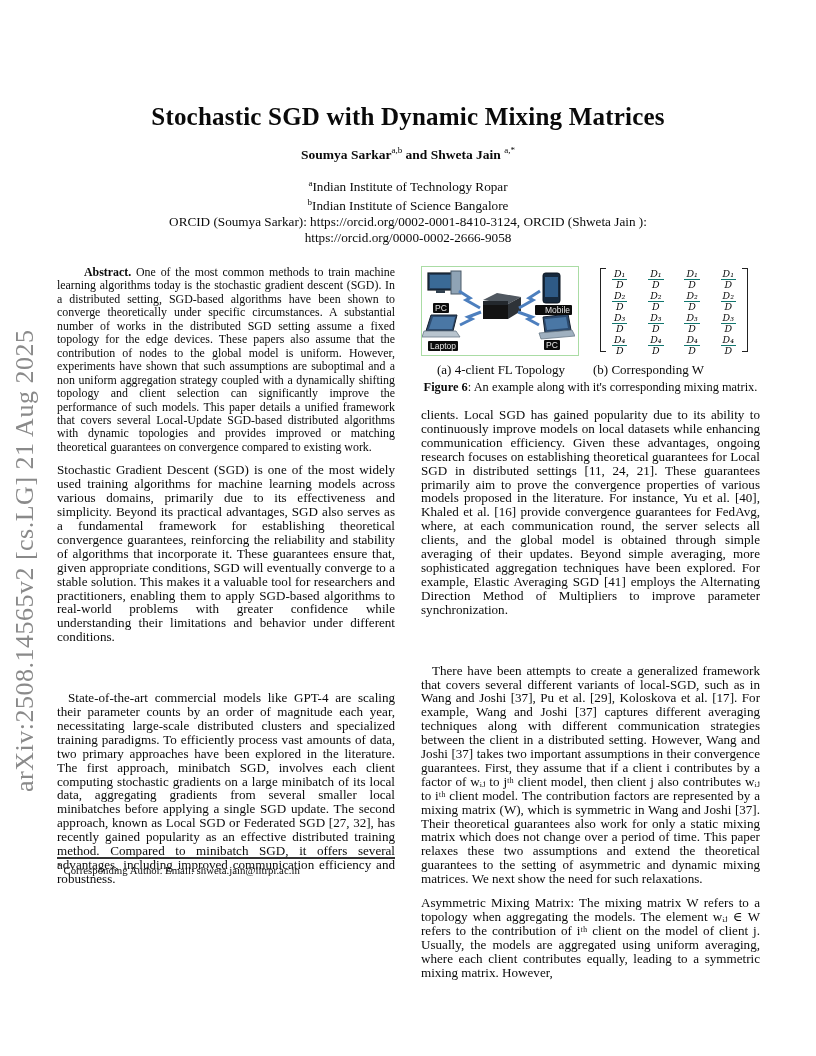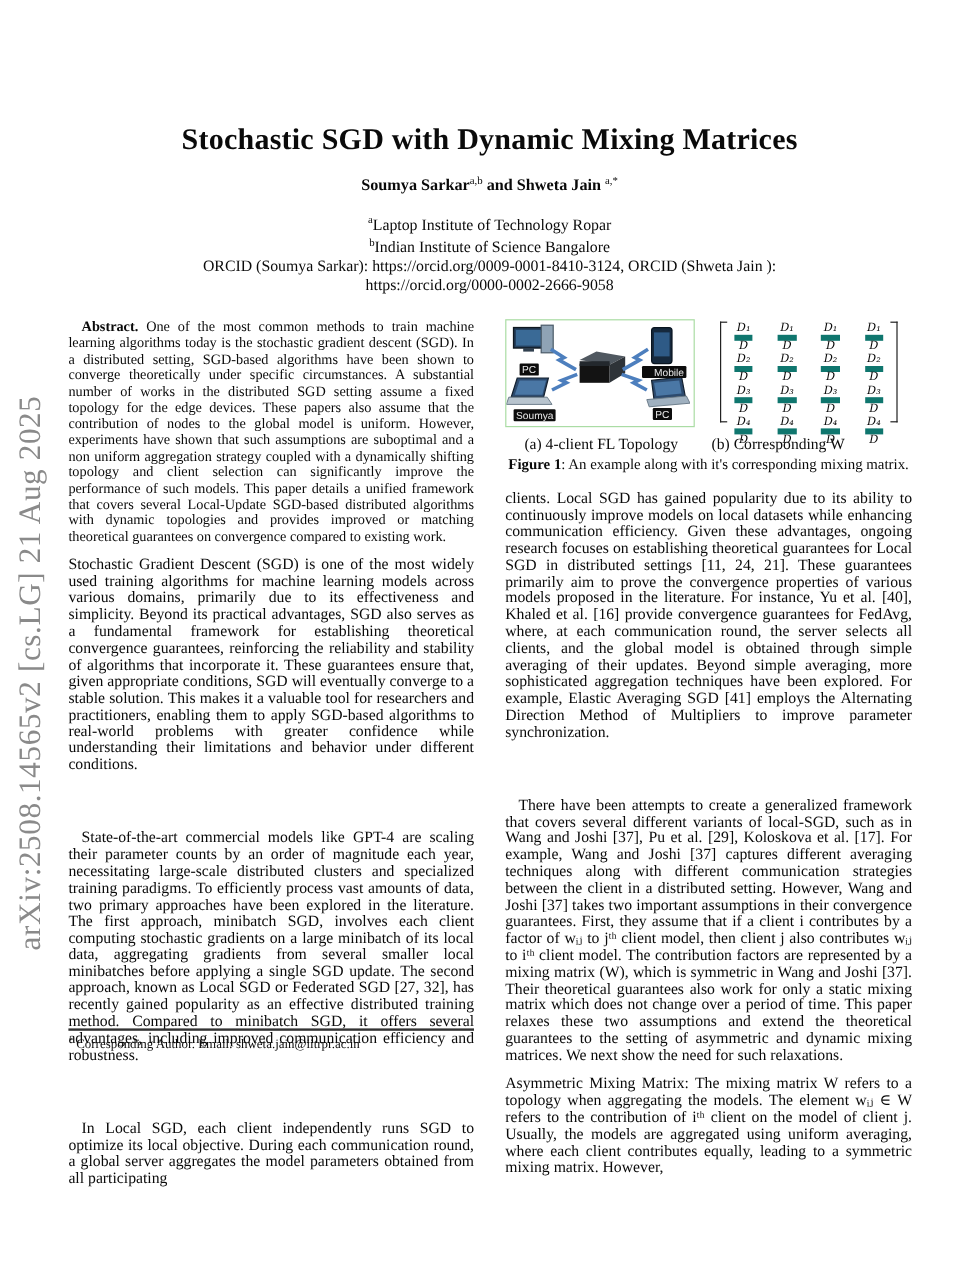--- a/index.html
+++ b/index.html
@@ -20,21 +20,21 @@
   .authors{position:absolute;top:145px;left:0;width:100%;text-align:center;
     font-size:13.5px;font-weight:bold;}
   .authors sup{font-size:9px;font-weight:normal;}
   .affils{position:absolute;top:176px;left:0;width:100%;text-align:center;
     font-size:13.2px;line-height:15.8px;}
   .affils sup{font-size:9px;}
   
   .col-left{position:absolute;left:57px;top:266px;width:338px;}
   .col-right{position:absolute;left:421px;top:266px;width:339px;}
   .abstract{font-size:11.9px;line-height:13.45px;text-align:justify;text-indent:11px;}
-  .abstract .ab-label{font-weight:bold;}
+  .abstract .ab-label{font-weight:bold;margin-left:16px;}
   .sec-heading{margin-top:17px;font-size:16.5px;font-weight:bold;}
   .sec-heading .sec-num{margin-right:18px;}
   .body-par{font-size:13.1px;line-height:13.9px;text-align:justify;margin:0;}
   .first-par{margin-top:9px;}
   .indent{text-indent:11px;margin-top:47px;}
   .gap-top{margin-top:10px;}
   .lead-bold{font-weight:normal;}
   
   .footnote-block{position:absolute;left:57px;top:857px;width:338px;}
   .footnote-rule{height:2px;background:#333;width:338px;}
@@ -46,21 +46,21 @@
     border:1.5px solid #aadca4;background:#fff;}
   .dev-label{position:absolute;background:#0c0c0c;color:#e8e8e8;
     font-family:"Liberation Sans","DejaVu Sans",sans-serif;
     font-size:8.5px;line-height:10px;padding:0 2px;border-radius:1px;}
   .matrix-wrap{position:absolute;left:187px;top:2px;width:132px;height:84px;}
   .matrix-grid{position:absolute;left:0;top:0;right:0;bottom:0;
     display:flex;flex-direction:column;justify-content:space-between;padding:1px 4px;}
   .mrow{display:flex;justify-content:space-between;}
   .frac{display:inline-block;text-align:center;font-style:italic;
     font-family:"DejaVu Serif","Liberation Serif",serif;font-size:9.5px;line-height:1.1;}
-  .frac .num{display:block;border-bottom:5px solid #0f766e;padding:0 2px;}
+  .frac .num{display:block;border-bottom:1px solid #0f766e;padding:0 2px;}
   .frac .den{display:block;}
   .bracket{position:absolute;top:0;bottom:0;width:5px;
     border-top:1.4px solid #222;border-bottom:1.4px solid #222;}
   .bracket.bl{left:-8px;border-left:1.4px solid #222;}
   .bracket.br{right:-8px;border-right:1.4px solid #222;}
   .panel-captions{position:absolute;top:96px;left:0;width:339px;font-size:13px;}
   .panel-a-cap{position:absolute;left:0;width:160px;text-align:center;}
   .panel-b-cap{position:absolute;left:172px;width:160px;}
   .fig-caption{position:absolute;top:114px;left:0;width:339px;
     font-size:12.4px;text-align:center;}
@@ -72,33 +72,32 @@
 
 <div class="page">
 
   <div class="watermark">arXiv:2508.14565v2 [cs.LG] 21 Aug 2025</div>
 
   <div class="title">Stochastic SGD with Dynamic Mixing Matrices</div>
 
   <div class="authors"><span>Soumya Sarkar</span><sup>a,b</sup><span> and </span><span>Shweta Jain </span><sup>a,*</sup></div>
 
   <div class="affils">
-    <div><sup>a</sup><span>Laptop Institute of Technology Ropar</span></div>
+    <div><sup>a</sup><span>Indian Institute of Technology Ropar</span></div>
     <div><sup>b</sup><span>Indian Institute of Science Bangalore</span></div>
-    <div>ORCID (Soumya Sarkar):  https://orcid.org/0009-0001-8410-3124, ORCID (Shweta Jain ):</div>
+    <div>ORCID (Soumya Sarkar):  https://orcid.org/0002-0001-8410-3124, ORCID (Shweta Jain ):</div>
     <div>https://orcid.org/0000-0002-2666-9058</div>
   </div>
 
   <div class="col-left">
     <div class="abstract"><span class="ab-label">Abstract.</span><span>  One of the most common methods to train machine learning algorithms today is the stochastic gradient descent (SGD). In a distributed setting, SGD-based algorithms have been shown to converge theoretically under specific circumstances. A substantial number of works in the distributed SGD setting assume a fixed topology for the edge devices. These papers also assume that the contribution of nodes to the global model is uniform. However, experiments have shown that such assumptions are suboptimal and a non uniform aggregation strategy coupled with a dynamically shifting topology and client selection can significantly improve the performance of such models. This paper details a unified framework that covers several Local-Update SGD-based distributed algorithms with dynamic topologies and provides improved or matching theoretical guarantees on convergence compared to existing work.</span></div>
 
 
     <p class="body-par first-par">Stochastic Gradient Descent (SGD) is one of the most widely used training algorithms for machine learning models across various domains, primarily due to its effectiveness and simplicity. Beyond its practical advantages, SGD also serves as a fundamental framework for establishing theoretical convergence guarantees, reinforcing the reliability and stability of algorithms that incorporate it. These guarantees ensure that, given appropriate conditions, SGD will eventually converge to a stable solution. This makes it a valuable tool for researchers and practitioners, enabling them to apply SGD-based algorithms to real-world problems with greater confidence while understanding their limitations and behavior under different conditions.</p>
     <p class="body-par indent">State-of-the-art commercial models like GPT-4 are scaling their parameter counts by an order of magnitude each year, necessitating large-scale distributed clusters and specialized training paradigms. To efficiently process vast amounts of data, two primary approaches have been explored in the literature. The first approach, minibatch SGD, involves each client computing stochastic gradients on a large minibatch of its local data, aggregating gradients from several smaller local minibatches before applying a single SGD update. The second approach, known as Local SGD or Federated SGD [27, 32], has recently gained popularity as an effective distributed training method. Compared to minibatch SGD, it offers several advantages, including improved communication efficiency and robustness.</p>
-    <p class="body-par indent">In Local SGD, each client independently runs SGD to optimize its local objective. During each communication round, a global server aggregates the model parameters obtained from all participating</p>
   </div>
 
   <div class="footnote-block">
     <div class="footnote-rule"></div>
     <div class="footnote-text"><sup>*</sup><span> Corresponding Author. Email: shweta.jain@iitrpr.ac.in</span></div>
   </div>
 
   <div class="col-right">
 
     <div class="fig-block">
@@ -139,21 +138,21 @@
 
           <g stroke="#4d7fbe" stroke-width="3" fill="none">
             <polyline points="37,24 48,31 44,33 58,41"></polyline>
             <polyline points="118,24 107,31 111,33 97,41"></polyline>
             <polyline points="38,58 50,52 46,50 59,45"></polyline>
             <polyline points="117,58 106,52 110,50 96,45"></polyline>
           </g>
         </svg>
         <div class="dev-label" style="left:11px;top:36px;">PC</div>
         <div class="dev-label" style="left:113px;top:38px;padding-left:10px;">Mobile</div>
-        <div class="dev-label" style="left:6px;top:74px;">Soumya</div>
+        <div class="dev-label" style="left:6px;top:74px;">Laptop</div>
         <div class="dev-label" style="left:122px;top:73px;">PC</div>
       </div>
 
       <div class="matrix-wrap">
         <div class="bracket bl"></div>
         <div class="bracket br"></div>
         <div class="matrix-grid">
             <div class="mrow">
               <span class="frac">
                 <span class="num">D₁</span>
@@ -227,21 +226,21 @@
               </span>
             </div>
           </div>
       </div>
 
       <div class="panel-captions">
         <span class="panel-a-cap">(a) 4-client FL Topology</span>
         <span class="panel-b-cap">(b) Corresponding W</span>
       </div>
 
-      <div class="fig-caption"><span class="figlab">Figure 1</span><span>: An example along with it's corresponding mixing matrix.</span></div>
+      <div class="fig-caption"><span class="figlab">Figure 6</span><span>: An example along with it's corresponding mixing matrix.</span></div>
     </div>
 
     <p class="body-par right-body">clients. Local SGD has gained popularity due to its ability to continuously improve models on local datasets while enhancing communication efficiency. Given these advantages, ongoing research focuses on establishing theoretical guarantees for Local SGD in distributed settings [11, 24, 21]. These guarantees primarily aim to prove the convergence properties of various models proposed in the literature. For instance, Yu et al. [40], Khaled et al. [16] provide convergence guarantees for FedAvg, where, at each communication round, the server selects all clients, and the global model is obtained through simple averaging of their updates. Beyond simple averaging, more sophisticated aggregation techniques have been explored. For example, Elastic Averaging SGD [41] employs the Alternating Direction Method of Multipliers to improve parameter synchronization.</p>
     <p class="body-par indent">There have been attempts to create a generalized framework that covers several different variants of local-SGD, such as in Wang and Joshi [37], Pu et al. [29], Koloskova et al. [17]. For example, Wang and Joshi [37] captures different averaging techniques along with different communication strategies between the client in a distributed setting. However, Wang and Joshi [37] takes two important assumptions in their convergence guarantees. First, they assume that if a client i contributes by a factor of wᵢⱼ to jᵗʰ client model, then client j also contributes wᵢⱼ to iᵗʰ client model. The contribution factors are represented by a mixing matrix (W), which is symmetric in Wang and Joshi [37]. Their theoretical guarantees also work for only a static mixing matrix which does not change over a period of time. This paper relaxes these two assumptions and extend the theoretical guarantees to the setting of asymmetric and dynamic mixing matrices. We next show the need for such relaxations.</p>
     <p class="body-par gap-top"><span class="lead-bold">Asymmetric Mixing Matrix</span><span>: The mixing matrix W refers to a topology when aggregating the models. The element wᵢⱼ ∈ W refers to the contribution of iᵗʰ client on the model of client j. Usually, the models are aggregated using uniform averaging, where each client contributes equally, leading to a symmetric mixing matrix. However,</span></p>
   </div>
 
 </div>
 
 </body></html>

